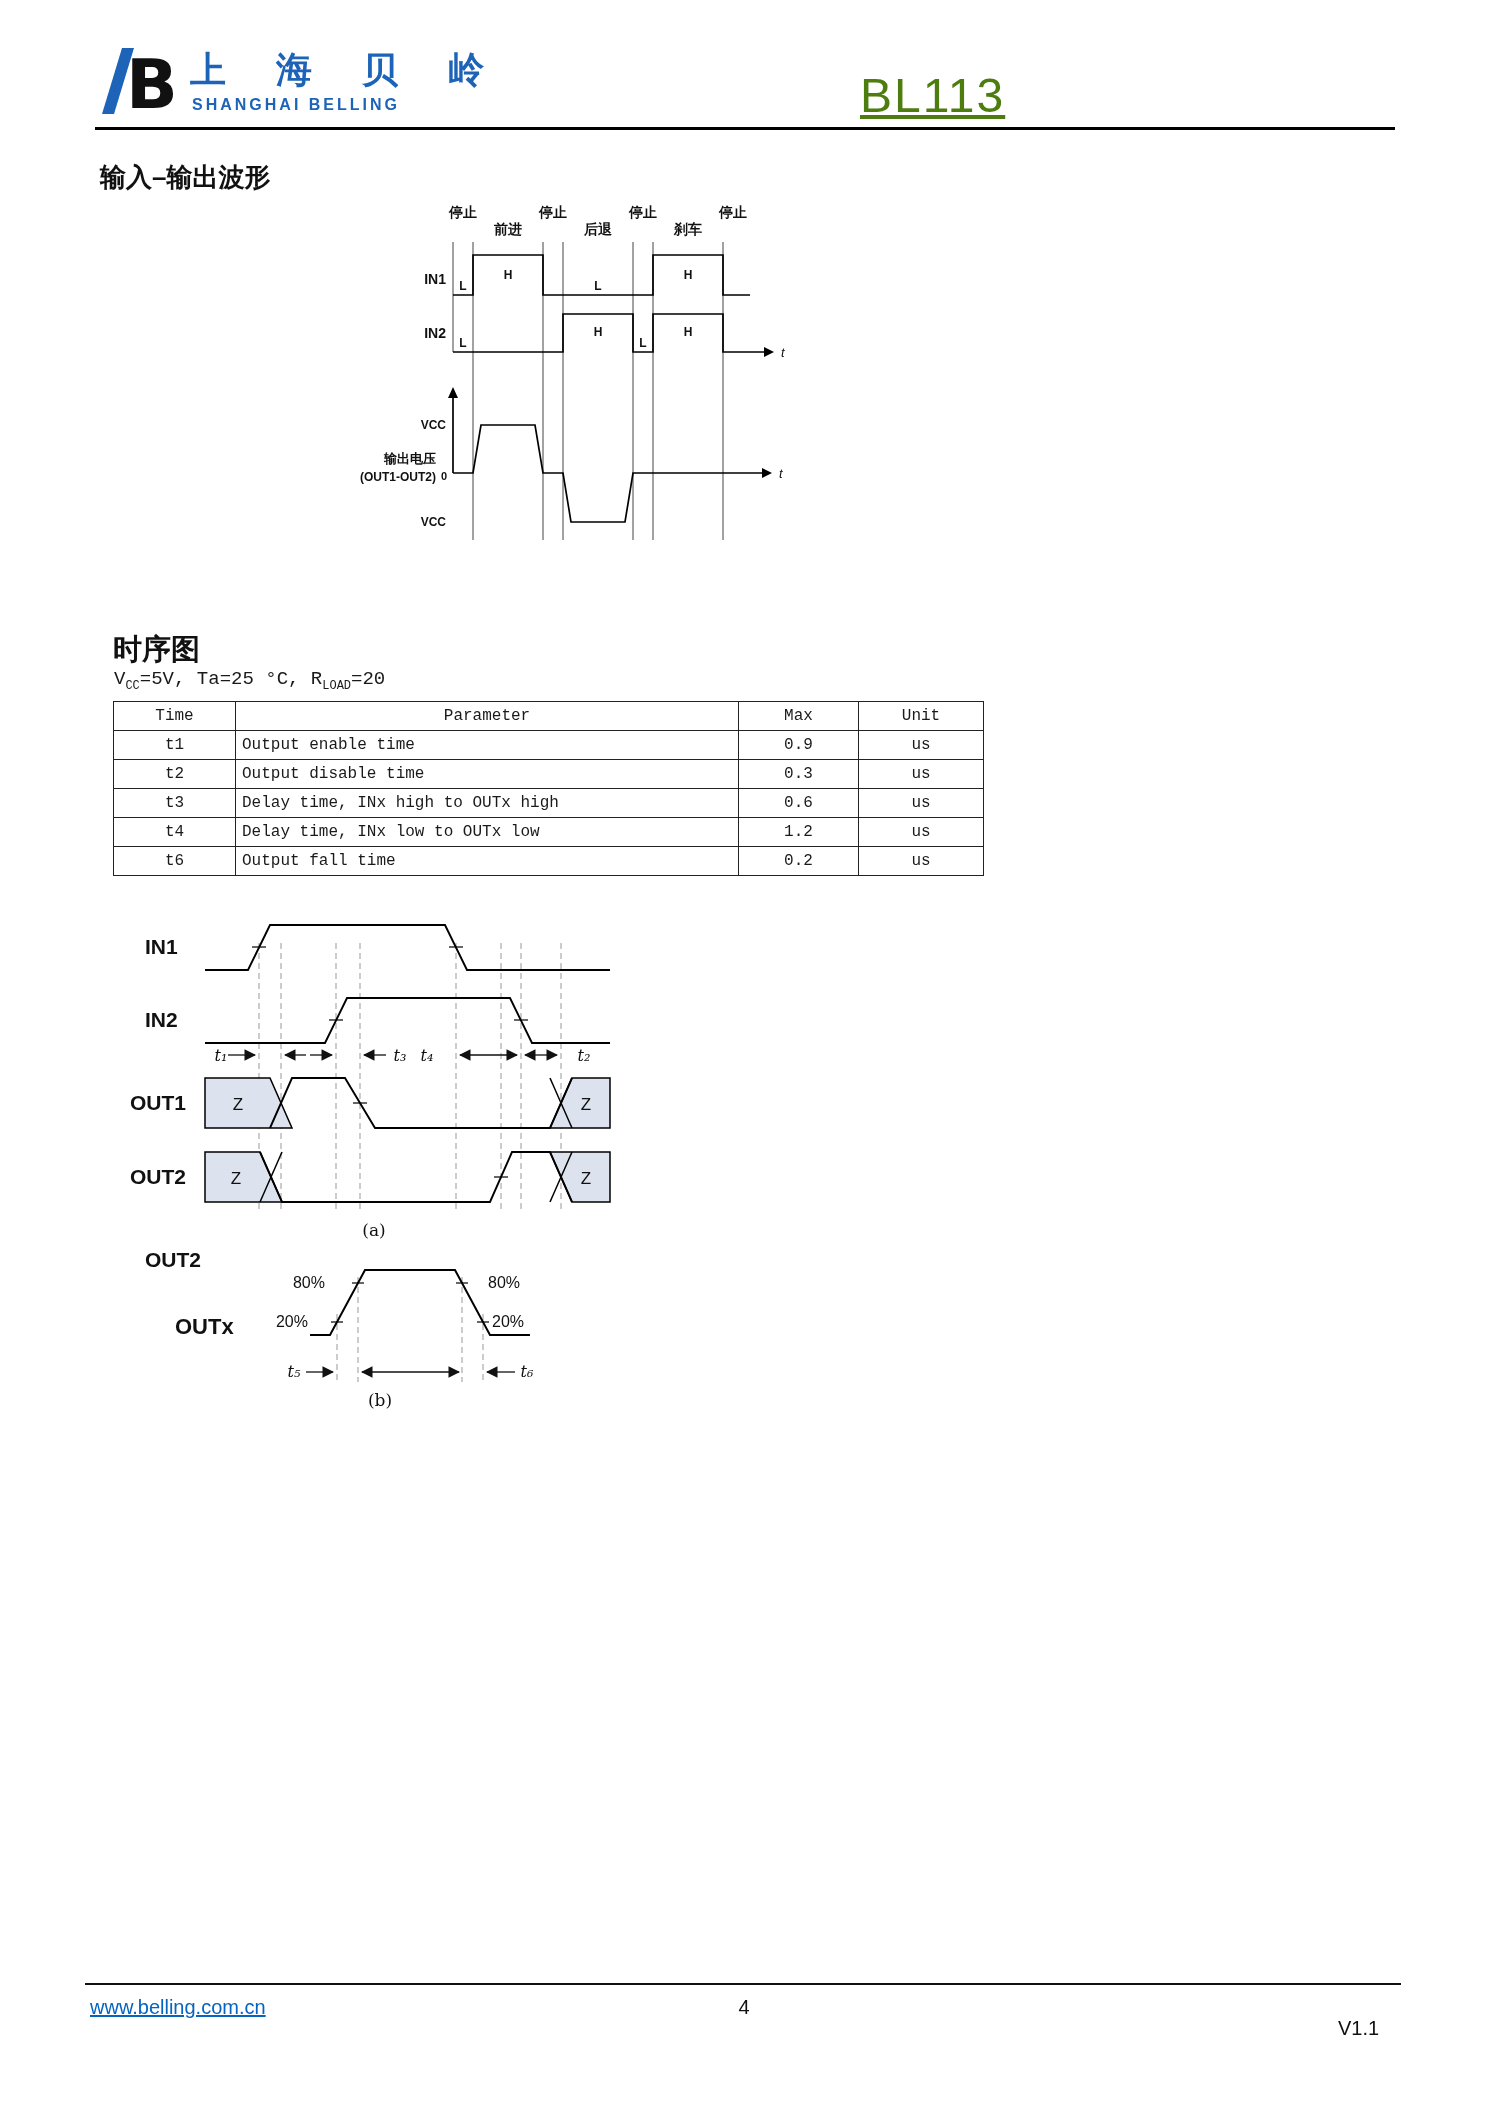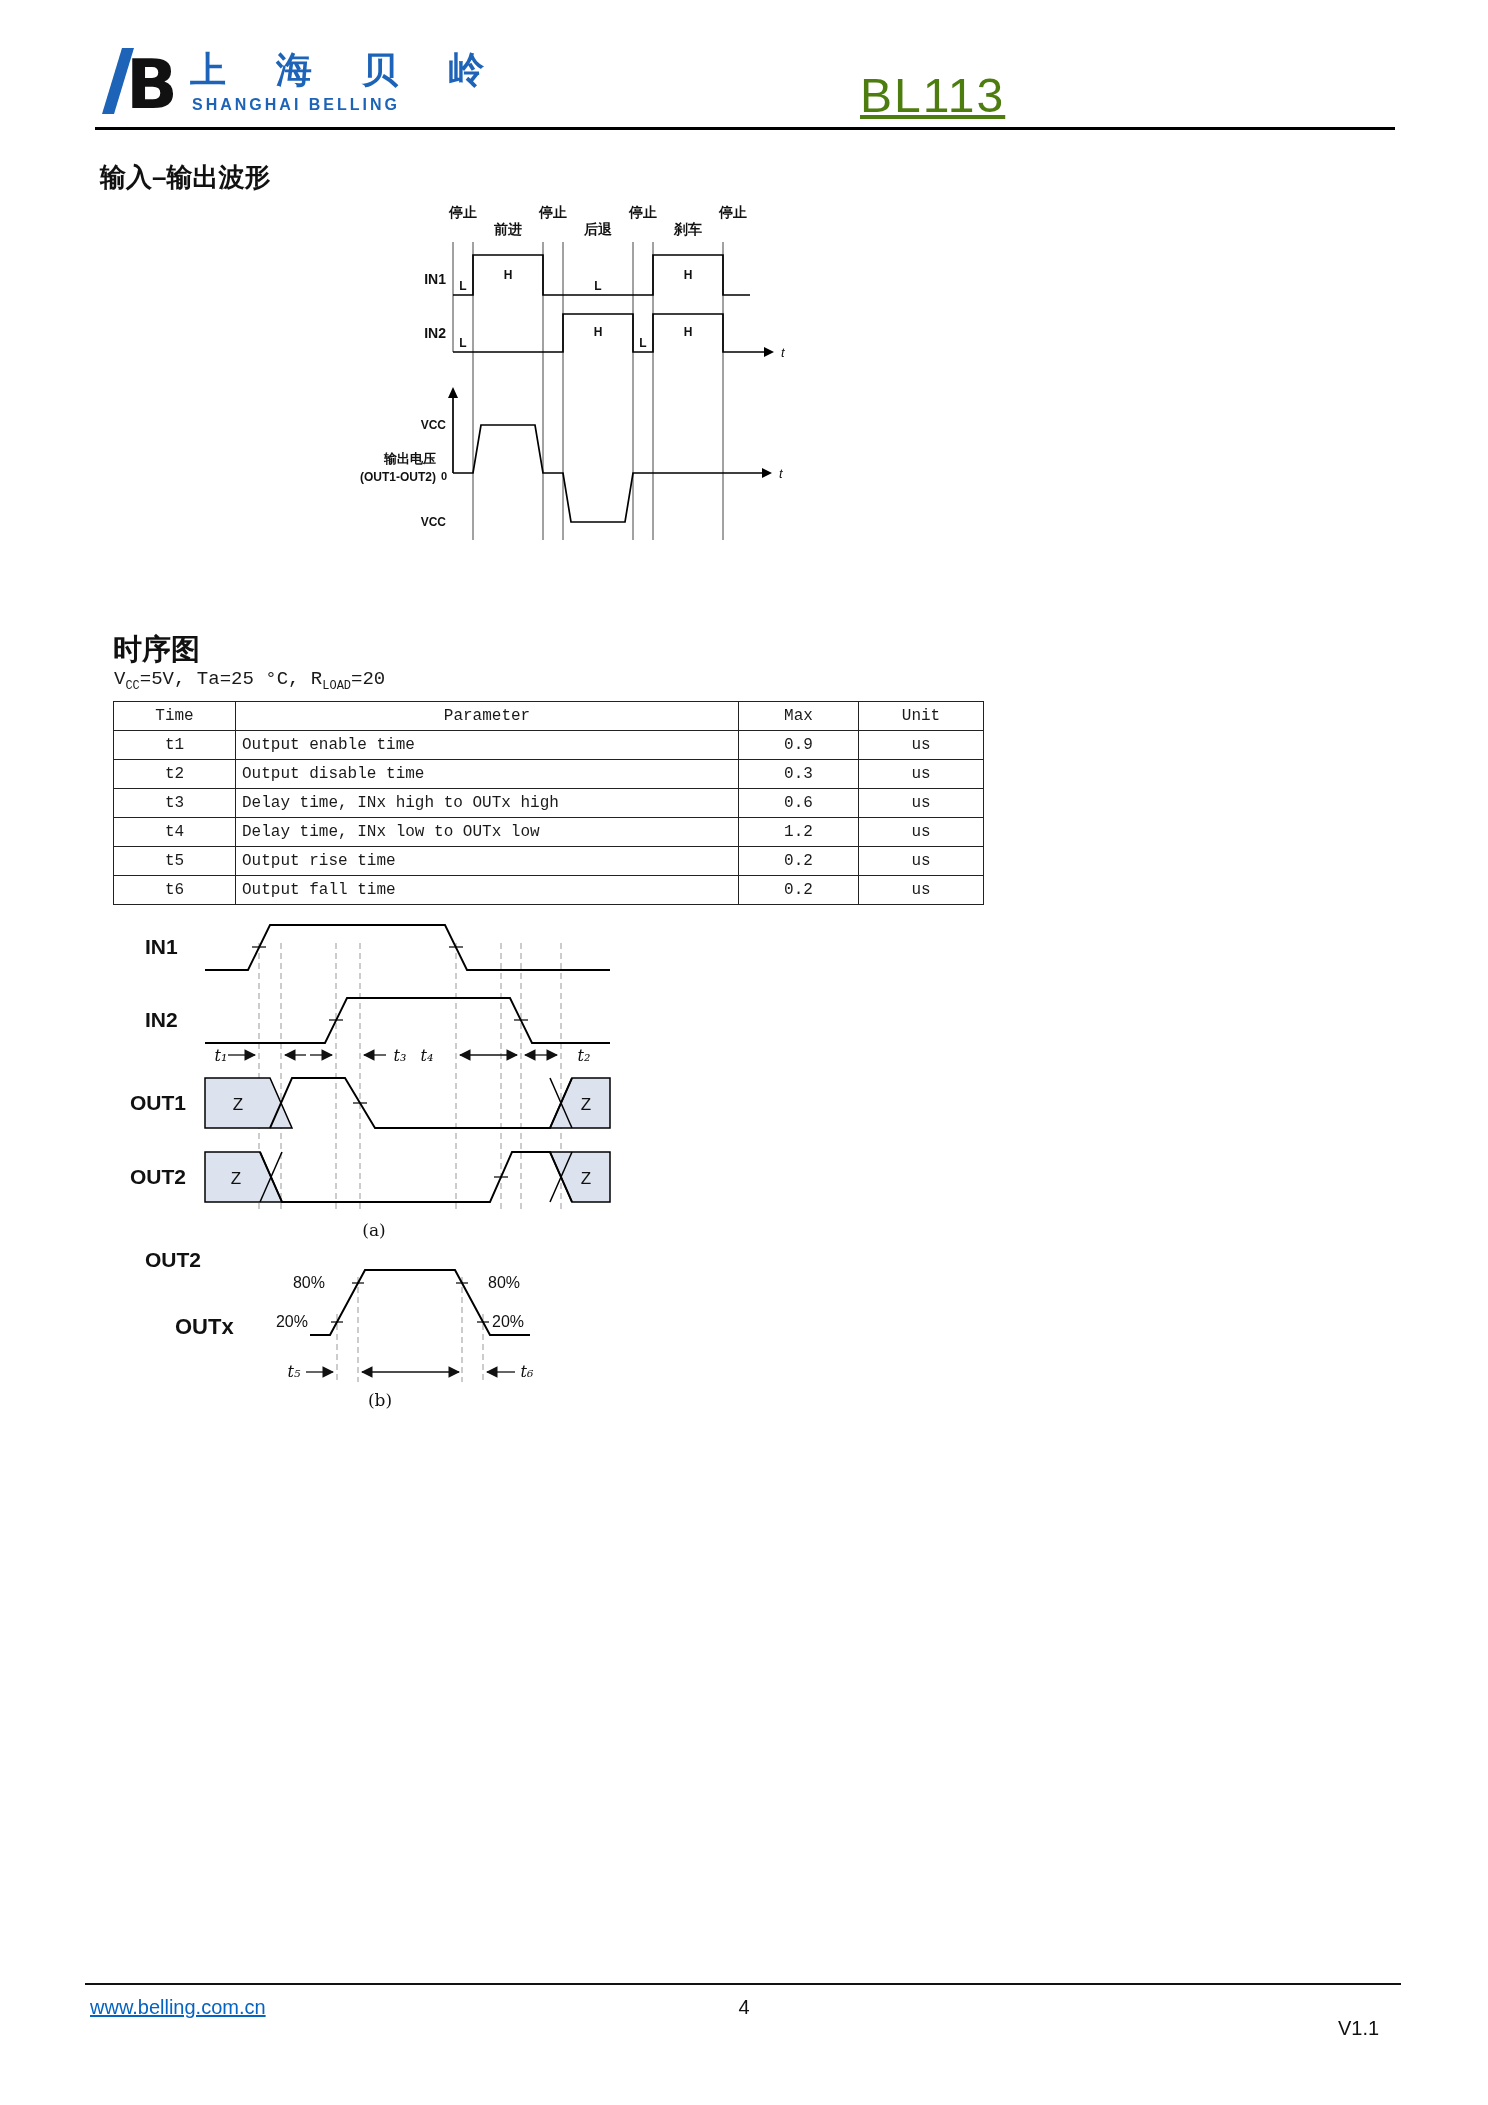--- a/index.html
+++ b/index.html
@@ -142,26 +142,20 @@
       <tr>
         <td class="c-time">t3</td>
         <td class="c-param">Delay time, INx high to OUTx high</td>
         <td class="c-max">0.6</td>
         <td class="c-unit">us</td>
       </tr>
       <tr>
         <td class="c-time">t4</td>
         <td class="c-param">Delay time, INx low to OUTx low</td>
         <td class="c-max">1.2</td>
-        <td class="c-unit">us</td>
-      </tr>
-      <tr>
-        <td class="c-time">t5</td>
-        <td class="c-param">Output rise time</td>
-        <td class="c-max">0.2</td>
         <td class="c-unit">us</td>
       </tr>
       <tr>
         <td class="c-time">t6</td>
         <td class="c-param">Output fall time</td>
         <td class="c-max">0.2</td>
         <td class="c-unit">us</td>
       </tr>
     </tbody>
   </table>

